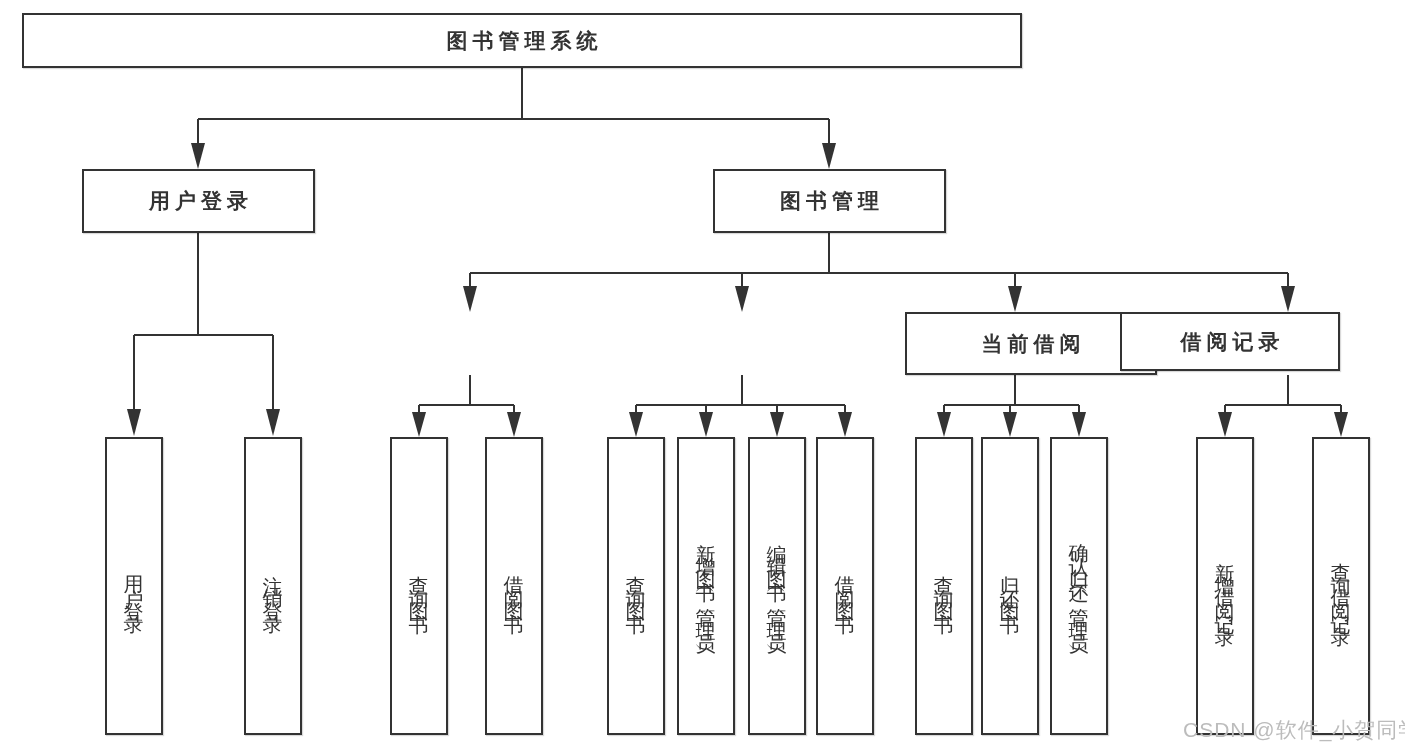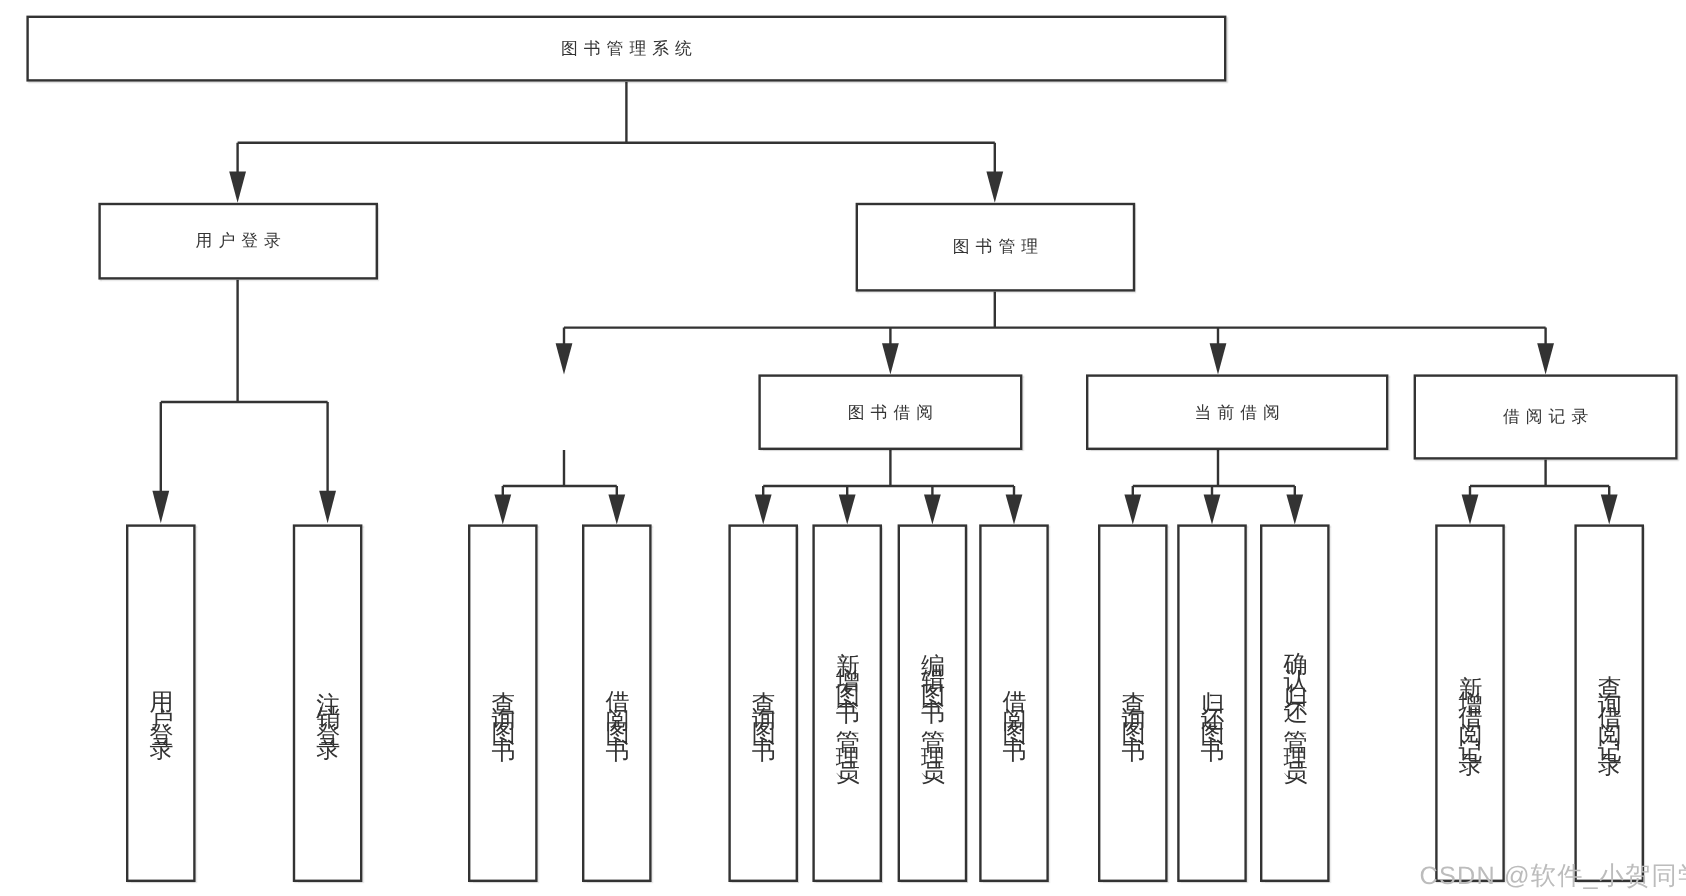--- a/index.html
+++ b/index.html
@@ -9,21 +9,21 @@
   }
   .connectors{position:absolute;left:0;top:0;width:1405px;height:747px;}
   .connectors path{stroke:var(--line,#333);stroke-width:2;fill:none;}
   .connectors polygon{fill:var(--line,#333);stroke:none;}
   .node{
     position:absolute;box-sizing:border-box;background:#fff;
     border:2px solid var(--border,#333);color:var(--text,#333);
     display:flex;align-items:center;justify-content:center;
     box-shadow:1px 1px 1px rgba(0,0,0,0.15);
   }
-  .node.h{font-size:14px;letter-spacing:5px;text-indent:5px;white-space:nowrap;}
+  .node.h{font-size:21px;letter-spacing:5px;text-indent:5px;white-space:nowrap;font-weight:bold;}
   .node.v .vtext{
     writing-mode:vertical-lr;text-orientation:mixed;
     font-size:20px;letter-spacing:13px;line-height:1;white-space:nowrap;
   }
   .watermark{
     position:absolute;left:1183px;top:716px;z-index:5;
     font-size:21px;letter-spacing:1px;color:var(--watermark,#bcbcbc);white-space:nowrap;
   }
 </style>
 </head>
@@ -67,31 +67,28 @@
     <polygon points="1334,412 1348,412 1341,437"></polygon>
   </svg>
 
   <div class="node h" style="left:22px;top:13px;width:1000px;height:55px">
     <span>图书管理系统</span>
   </div>
 
   <div class="node h" style="left:82px;top:169px;width:233px;height:64px">
     <span>用户登录</span>
   </div>
-  <div class="node h" style="left:713px;top:169px;width:233px;height:74px">
+  <div class="node h" style="left:713px;top:169px;width:233px;height:64px">
     <span>图书管理</span>
   </div>
 
-  <div class="node h" style="left:632px;top:312px;width:220px;height:63px">
-    <span>图书借阅</span>
-  </div>
   <div class="node h" style="left:905px;top:312px;width:252px;height:63px">
     <span>当前借阅</span>
   </div>
-  <div class="node h" style="left:1178px;top:312px;width:220px;height:71px">
+  <div class="node h" style="left:1120px;top:312px;width:220px;height:59px">
     <span>借阅记录</span>
   </div>
 
   <div class="node v" style="left:105px;top:437px;width:58px;height:298px">
     <span class="vtext">用户登录</span>
   </div>
   <div class="node v" style="left:244px;top:437px;width:58px;height:298px">
     <span class="vtext">注销登录</span>
   </div>
 

